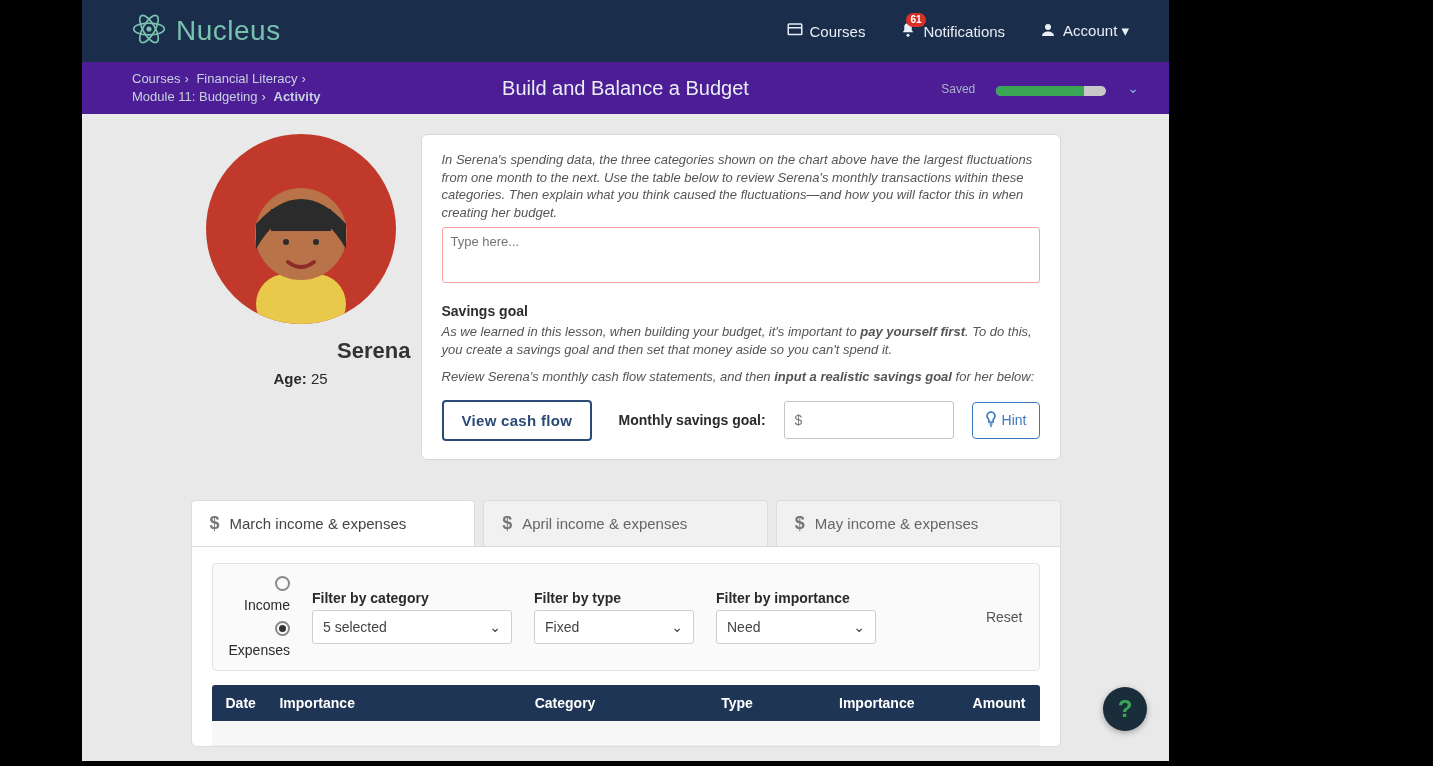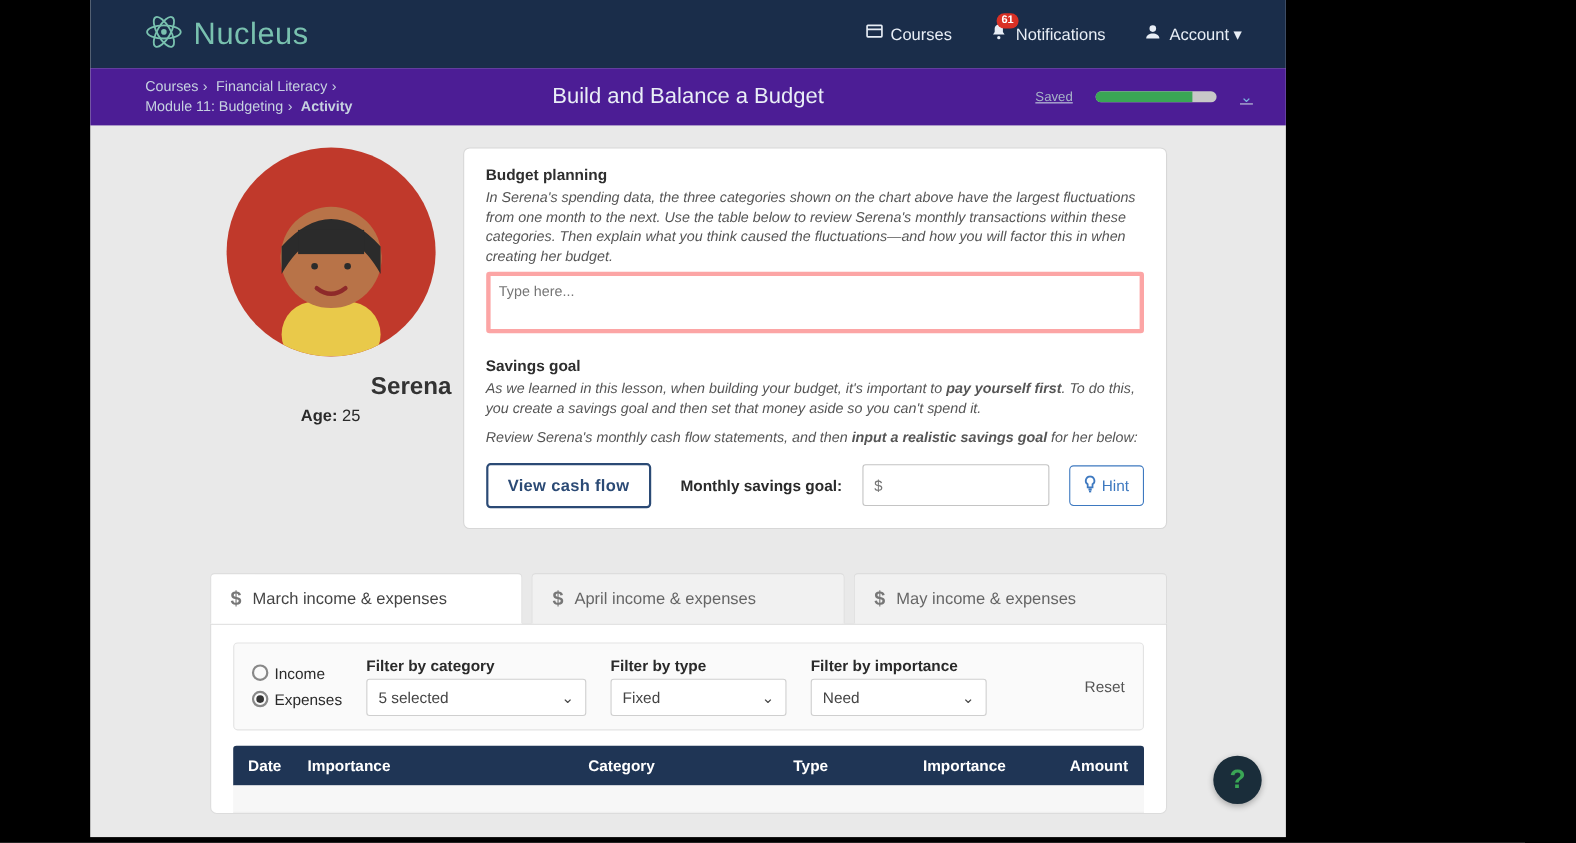--- a/index.html
+++ b/index.html
@@ -14,56 +14,56 @@
   .nav-item { display: flex; align-items: center; gap: 6px; cursor: pointer; }
   .nav-item svg { width: 18px; height: 18px; fill: #e8eef6; }
   .notif-wrap { position: relative; }
   .badge { position: absolute; top: -8px; left: 7px; background: #d93025; color: #fff; font-size: 10px; line-height: 1; padding: 2px 4px; border-radius: 8px; font-weight: 700; }
   
   .subbar { background: #4c1d95; height: 52px; display: flex; align-items: center; padding: 0 30px 0 50px; color: #c6d1e0; font-size: 13px; position: relative; }
   .crumb { line-height: 1.4; }
   .crumb .row1 > * { margin-right: 4px; }
   .crumb .row2 > * { margin-right: 4px; }
   .page-title { position: absolute; left: 0; right: 0; text-align: center; font-size: 20px; color: #e9eef6; pointer-events: none; }
-  .save-area { margin-left: auto; display: flex; align-items: center; gap: 21px; z-index: 2; text-decoration: underline; }
+  .save-area { margin-left: auto; display: flex; align-items: flex-end; gap: 21px; z-index: 2; }
   .saved-text { color: #a7b4c7; font-size: 12px; }
   .prog { width: 110px; height: 10px; background: #c8c8c8; border-radius: 6px; overflow: hidden; }
   .prog > div { height: 100%; background: #3aa655; }
   .chev { color: #7ab7e0; font-size: 14px; cursor: pointer; }
   
   .body { position: relative; height: calc(100% - 114px); overflow: hidden; }
   .content-wrap { width: 870px; margin: 0 auto; padding-top: 20px; }
   
   .profile { width: 220px; float: left; text-align: center; }
   .avatar { width: 190px; height: 190px; border-radius: 50%; background: #c0392b; margin: 0 auto 14px; display: flex; align-items: flex-end; justify-content: center; overflow: hidden; }
   .prof-name { font-size: 22px; font-weight: 600; color: #333; text-align: right; }
   .prof-age { font-size: 15px; margin-top: 6px; }
   .prof-age b { font-weight: 700; text-align: right; }
   
   .card { margin-left: 230px; background: #fff; border: 1px solid #d7d7d7; border-radius: 6px; padding: 16px 20px 18px; }
   .sec-title { font-weight: 700; font-size: 14px; margin-bottom: 4px; color: #2e2e2e; }
   .prompt { font-style: italic; font-size: 13px; line-height: 1.35; color: #555; }
-  .textarea { width: 100%; height: 56px; border: 4px solid #fca5a5; border-radius: 3px; margin-top: 6px; padding: 6px 8px; font-size: 13px; color: #a21caf; resize: none; font-family: inherit; }
+  .textarea { width: 100%; height: 56px; border: 1px solid #fca5a5; border-radius: 3px; margin-top: 6px; padding: 6px 8px; font-size: 13px; color: #a21caf; resize: none; font-family: inherit; }
   .sec2 { margin-top: 16px; }
   .goal-row { display: flex; align-items: center; gap: 18px; margin-top: 14px; }
   .btn-outline { border: 2px solid #2b4a75; color: #2b4a75; background: #fff; padding: 10px 18px; border-radius: 4px; font-size: 15px; font-weight: 600; letter-spacing: .3px; cursor: pointer; }
   .goal-label { font-weight: 700; font-size: 14px; margin-left: auto; }
   .goal-input { width: 170px; height: 38px; border: 1px solid #c4c4c4; border-radius: 3px; padding: 0 10px; font-size: 14px; color: #888; }
   .hint-btn { border: 1px solid #3e79c0; color: #3e79c0; background: #fff; padding: 8px 12px; border-radius: 4px; font-size: 14px; display: flex; align-items: center; gap: 5px; cursor: pointer; }
   .hint-btn svg { width: 12px; height: 16px; fill: none; stroke: #3e79c0; stroke-width: 1.6; }
   
   .tabs { clear: both; padding-top: 40px; display: flex; gap: 8px; }
   .tab { flex: 1; background: #fff; border: 1px solid #dcdcdc; border-bottom: none; border-radius: 4px 4px 0 0; padding: 12px 18px; font-size: 15px; color: #444; display: flex; align-items: center; gap: 10px; cursor: pointer; }
   .tab.inactive { background: #f1f1f1; color: #666; }
   .tab .dollar { font-weight: 700; font-size: 18px; color: #777; }
   
   .panel { background: #fff; border: 1px solid #dcdcdc; border-radius: 0 0 6px 6px; padding: 16px 20px 0; }
   .filter-box { background: #fafafa; border: 1px solid #e3e3e3; border-radius: 4px; padding: 12px 16px; display: flex; align-items: center; gap: 22px; }
   .radio-col { display: flex; flex-direction: column; gap: 8px; font-size: 14px; }
-  .radio-col label { display: flex; align-items: center; gap: 6px; cursor: pointer; }
+  .radio-col label { display: flex; align-items: flex-end; gap: 6px; cursor: pointer; flex-direction: column; }
   .radio { width: 15px; height: 15px; border: 2px solid #888; border-radius: 50%; display: inline-flex; align-items: center; justify-content: center; }
   .radio.sel::after { content: ""; width: 7px; height: 7px; background: #333; border-radius: 50%; }
   .filter-col { display: flex; flex-direction: column; gap: 4px; }
   .filter-col .lbl { font-size: 14px; font-weight: 600; }
   .select { width: 200px; height: 34px; border: 1px solid #cfcfcf; border-radius: 3px; background: #fff; padding: 0 10px; font-size: 14px; display: flex; align-items: center; justify-content: space-between; cursor: pointer; color: #444; }
   .select.sm { width: 160px; }
   .reset { margin-left: auto; color: #555; font-size: 14px; cursor: pointer; }
   
   .thead { background: #1f3555; color: #fff; display: flex; padding: 10px 14px; font-size: 14px; font-weight: 600; margin-top: 14px; border-radius: 3px 3px 0 0; }
   .trow { display: flex; padding: 12px 14px; font-size: 13px; border-bottom: 1px solid #eee; }
@@ -160,21 +160,20 @@
           </svg>
         </div>
         <div class="prof-name">Serena</div>
         <div class="prof-age">
           <b>Age:</b>
           <span>25</span>
         </div>
       </div>
 
       <div class="card">
-        <div class="sec-title">Budget planning</div>
         <div class="prompt">In Serena's spending data, the three categories shown on the chart above have the largest fluctuations from one month to the next. Use the table below to review Serena's monthly transactions within these categories. Then explain what you think caused the fluctuations—and how you will factor this in when creating her budget.</div>
         <textarea class="textarea" placeholder="Type here..." style=""></textarea>
 
         <div class="sec2">
           <div class="sec-title">Savings goal</div>
           <div class="prompt">
             <span>As we learned in this lesson, when building your budget, it's important to </span><b>pay yourself first</b><span>. To do this, you create a savings goal and then set that money aside so you can't spend it.</span>
           </div>
           <div class="prompt" style="margin-top:10px">
             <span>Review Serena's monthly cash flow statements, and then </span><b>input a realistic savings goal</b><span> for her below:</span>

